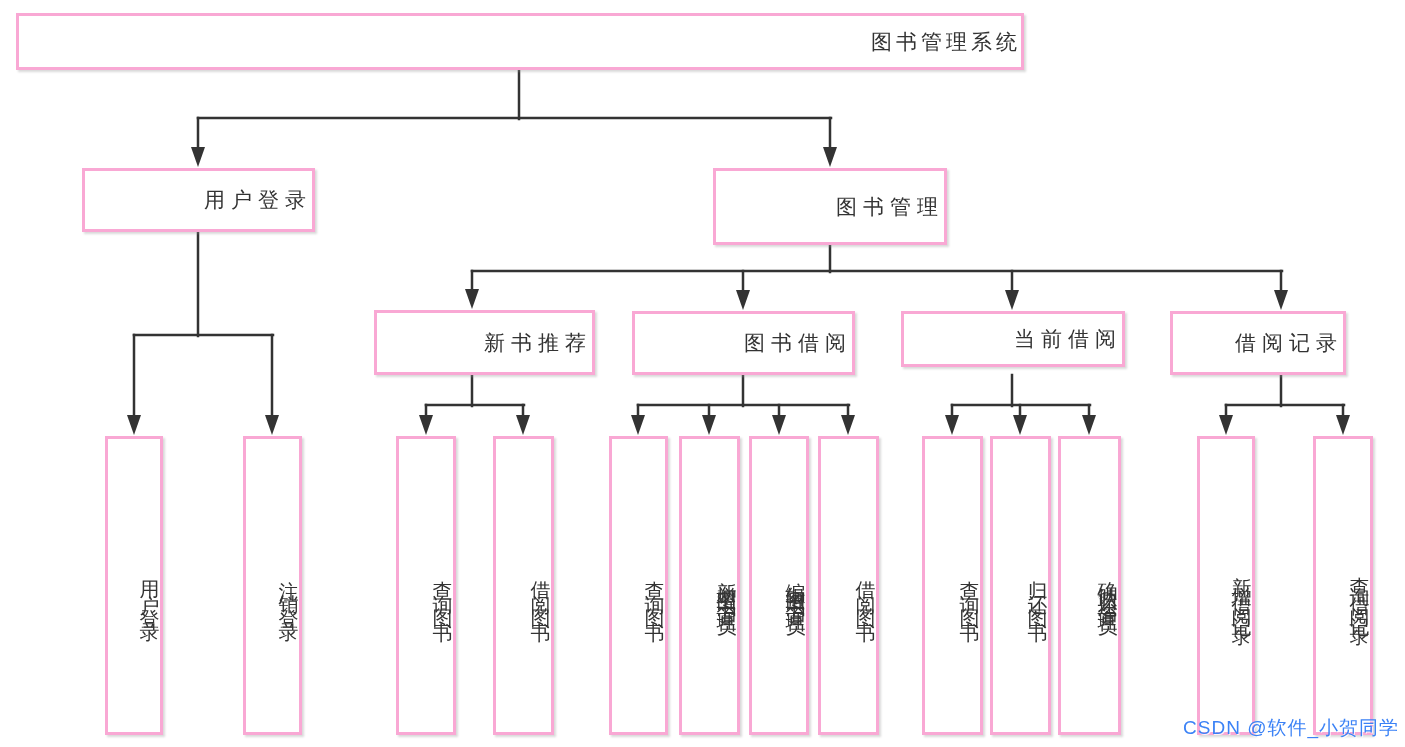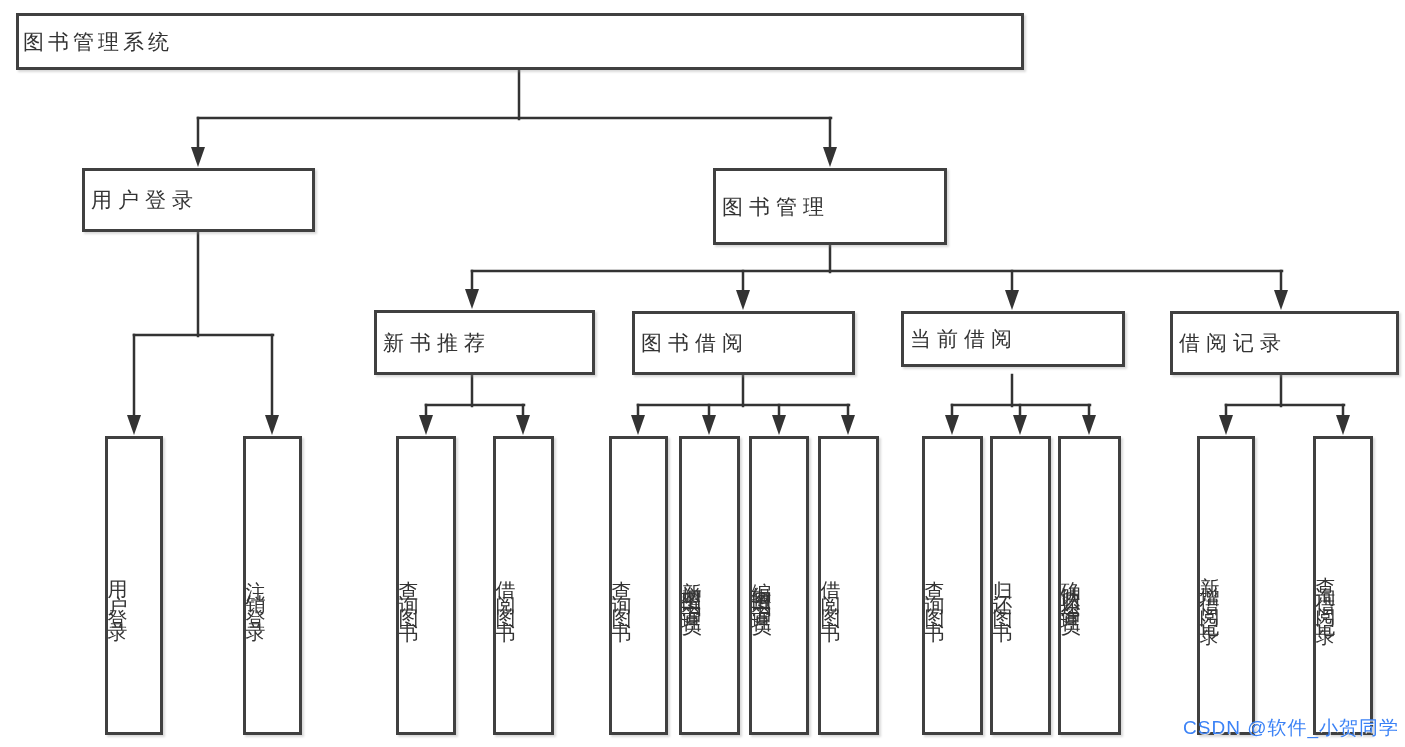--- a/index.html
+++ b/index.html
@@ -14,25 +14,25 @@
   }
   .wires {
     position: absolute;
     left: 0; top: 0;
     z-index: 1;
   }
   .hbox, .vbox {
     position: absolute;
     box-sizing: border-box;
     background: #ffffff;
-    border: 3px solid #404040;
+    border: 3px solid #f9a8d4;
     box-shadow: 2px 2px 2px rgba(150,150,150,0.35);
     display: flex;
     align-items: center;
-    justify-content: flex-start;
+    justify-content: flex-end;
     z-index: 2;
   }
   .hbox span {
     font-size: 21px;
     letter-spacing: 6px;
     padding-left: 6px;
     white-space: nowrap;
     color: #333333;
   }
   .hbox.root span { letter-spacing: 4px; padding-left: 4px; font-size: 21px; }
@@ -133,21 +133,21 @@
 
   <div class="hbox" style="left:374px; top:310px; width:221px; height:65px">
     <span>新书推荐</span>
   </div>
   <div class="hbox" style="left:632px; top:311px; width:223px; height:64px">
     <span>图书借阅</span>
   </div>
   <div class="hbox" style="left:901px; top:311px; width:224px; height:56px">
     <span>当前借阅</span>
   </div>
-  <div class="hbox" style="left:1170px; top:311px; width:229px; height:64px">
+  <div class="hbox" style="left:1170px; top:311px; width:176px; height:64px">
     <span>借阅记录</span>
   </div>
 
   <div class="vbox" style="left:105px; width:58px">
     <span class="vlabel sp4">用户登录</span>
   </div>
   <div class="vbox" style="left:243px; width:59px">
     <span class="vlabel sp4">注销登录</span>
   </div>
 

